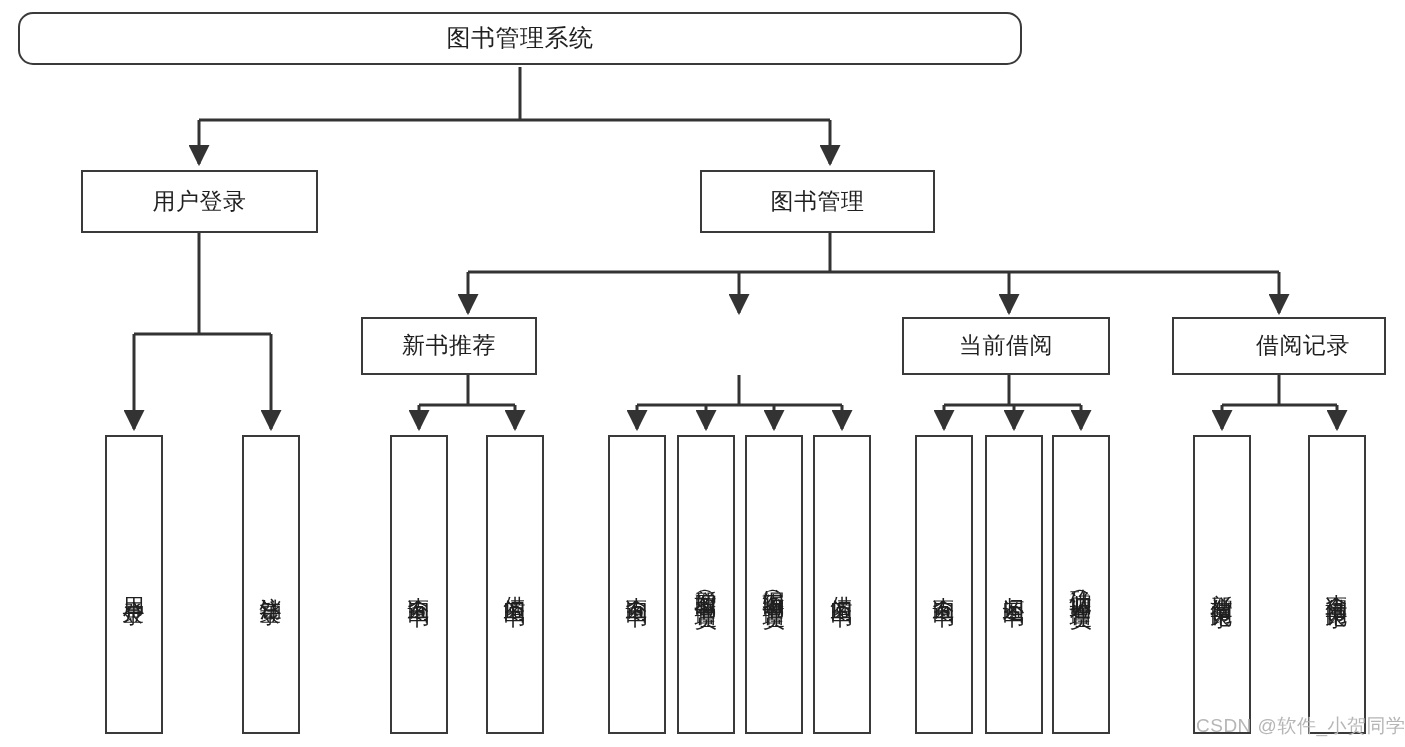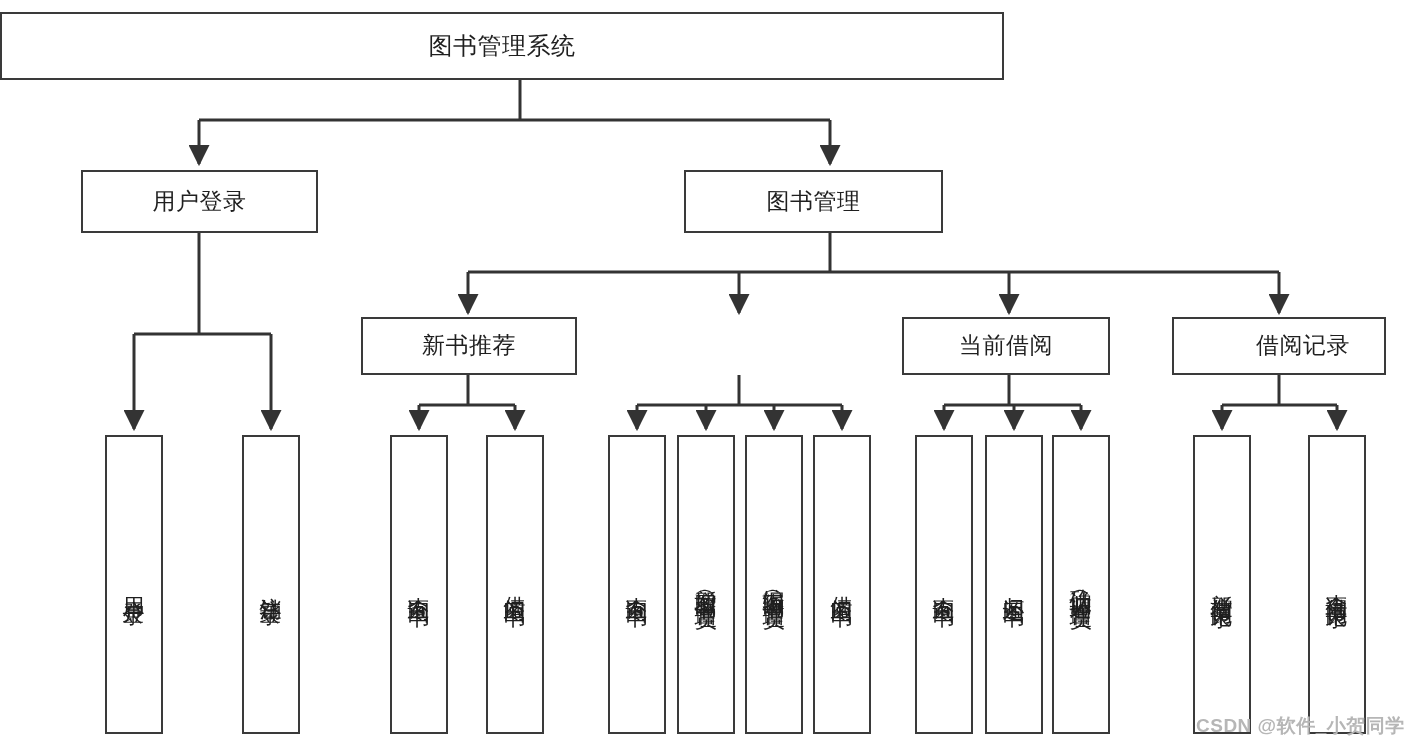--- a/index.html
+++ b/index.html
@@ -118,32 +118,32 @@
       <path d="M 1014 405 L 1014 429" marker-end="url(#arrow)"></path>
       <path d="M 1081 405 L 1081 429" marker-end="url(#arrow)"></path>
 
       <path d="M 1279 375 L 1279 405"></path>
       <path d="M 1222 405 L 1337 405"></path>
       <path d="M 1222 405 L 1222 429" marker-end="url(#arrow)"></path>
       <path d="M 1337 405 L 1337 429" marker-end="url(#arrow)"></path>
     </g>
   </svg>
 
-  <div class="node root horiz" style="left:0; top:12px; width:1004px; height:68px;">
+  <div class="node root horiz" style="left:18px; top:12px; width:1004px; height:53px;border-radius:15px;">
     <span class="label">图书管理系统</span>
   </div>
 
   <div class="node horiz" style="left:81px; top:170px; width:237px; height:63px;">
     <span class="label">用户登录</span>
   </div>
-  <div class="node horiz" style="left:684px; top:170px; width:259px; height:63px;">
+  <div class="node horiz" style="left:700px; top:170px; width:235px; height:63px;">
     <span class="label">图书管理</span>
   </div>
 
-  <div class="node horiz" style="left:361px; top:317px; width:216px; height:58px;font-family:Liberation Serif, serif;">
+  <div class="node horiz" style="left:361px; top:317px; width:176px; height:58px;font-family:Liberation Serif, serif;">
     <span class="label">新书推荐</span>
   </div>
   <div class="node horiz" style="left:902px; top:317px; width:208px; height:58px;">
     <span class="label">当前借阅</span>
   </div>
   <div class="node horiz" style="left:1172px; top:317px; width:214px; height:58px;padding-left:48px;">
     <span class="label">借阅记录</span>
   </div>
 
   <div class="node vert" style="left:105px; top:435px; width:58px; height:299px;">
@@ -183,15 +183,15 @@
     <span class="label">确认归还（管理员）</span>
   </div>
 
   <div class="node vert" style="left:1193px; top:435px; width:58px; height:299px;">
     <span class="label">新增借阅记录</span>
   </div>
   <div class="node vert" style="left:1308px; top:435px; width:58px; height:299px;">
     <span class="label">查询借阅记录</span>
   </div>
 
-  <div id="watermark" style="left:1196px; top:713px;font-weight:bold;">CSDN @软件_小贺同学</div>
+  <div id="watermark" style="left:1196px; top:713px;">CSDN @软件_小贺同学</div>
 
 </div>
 
 </body></html>

